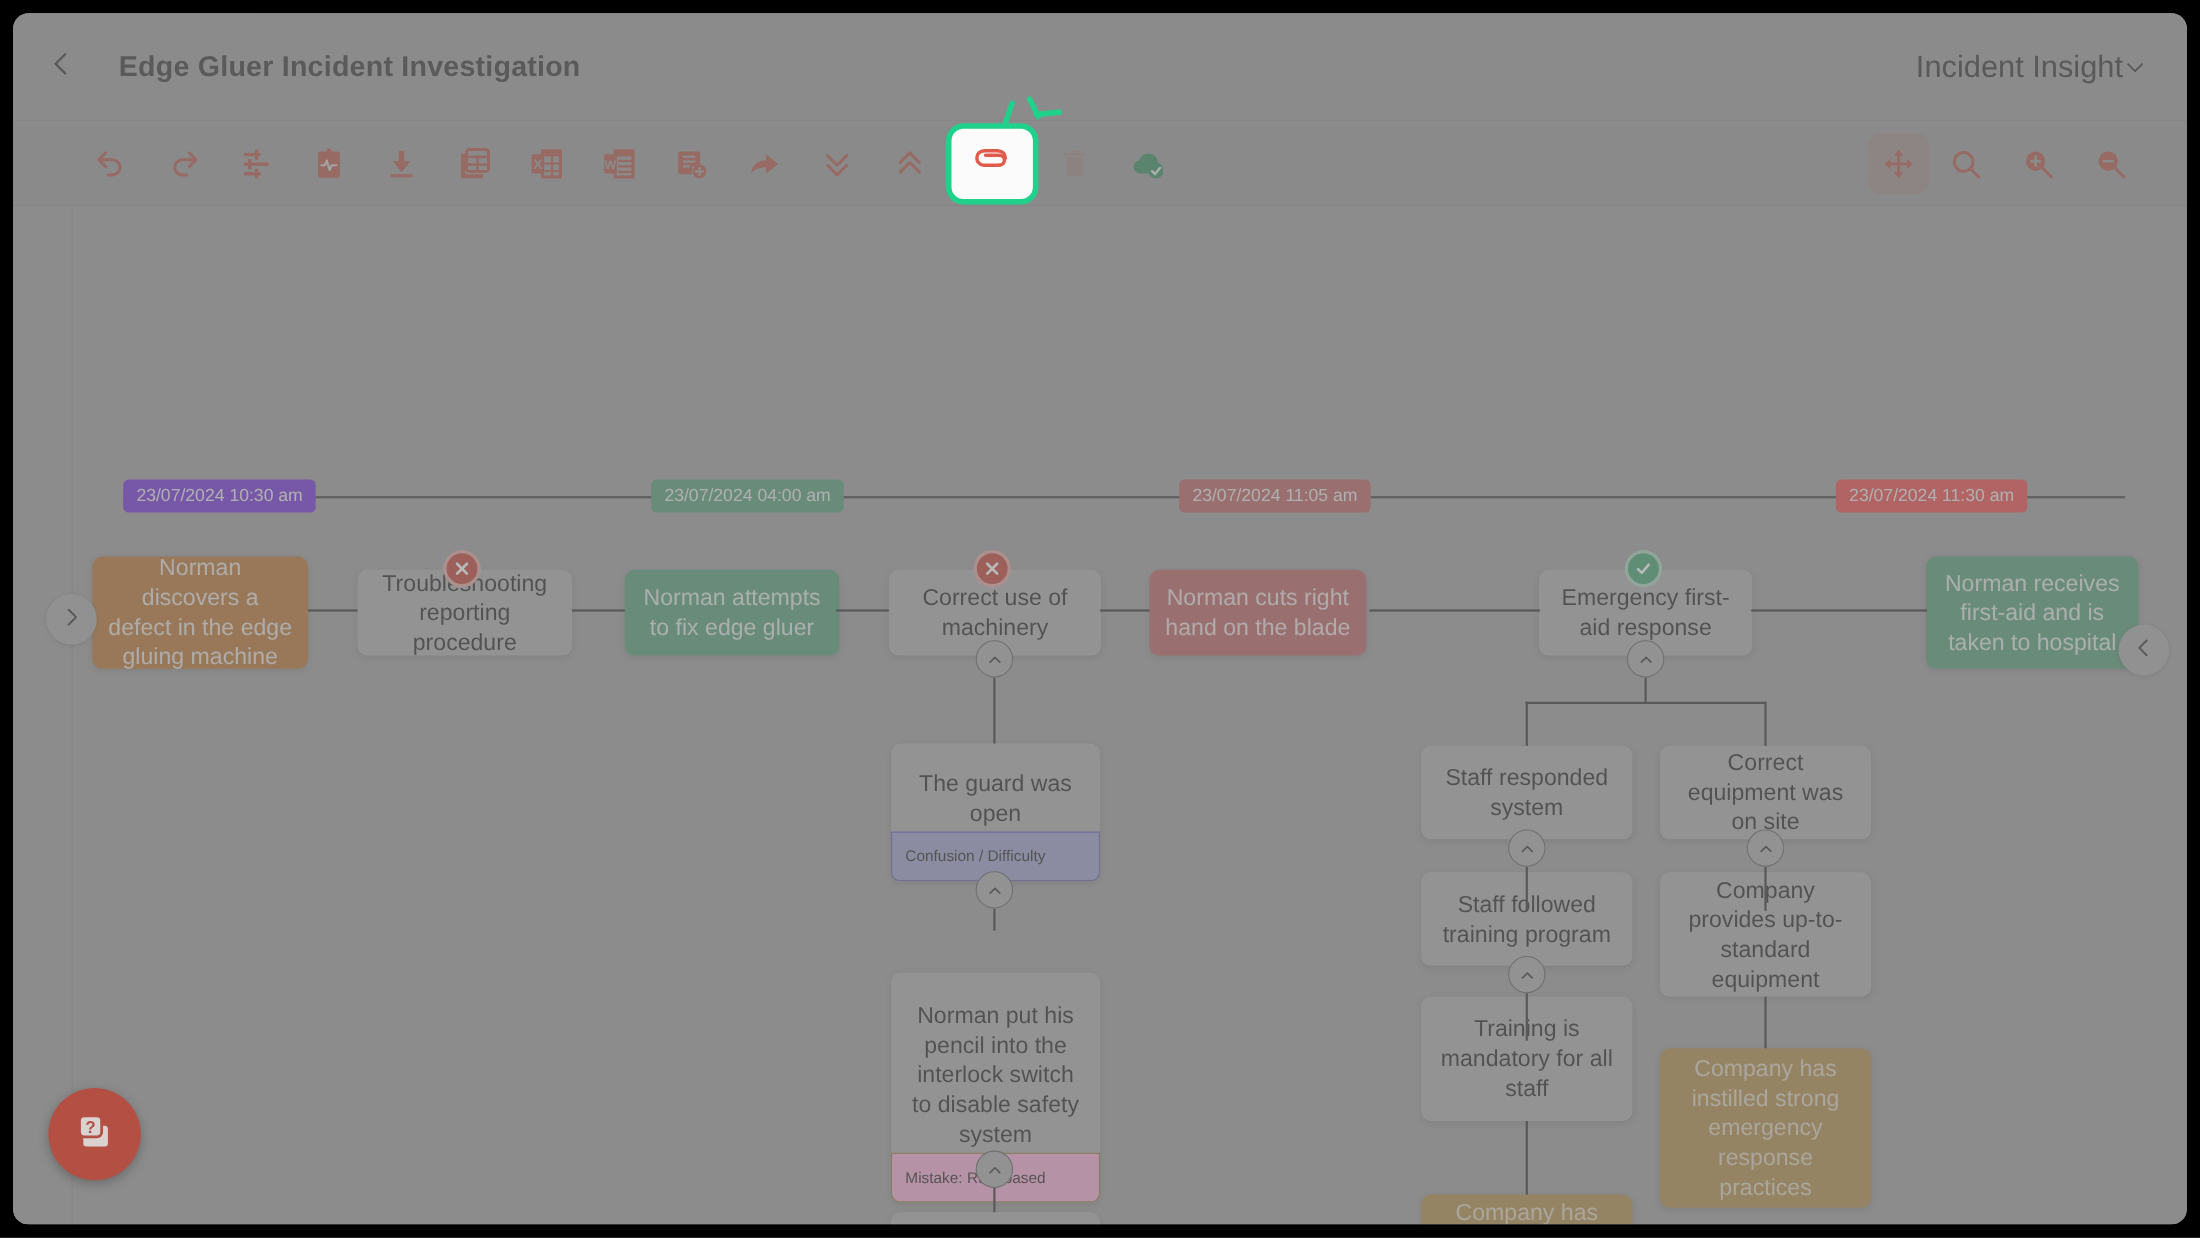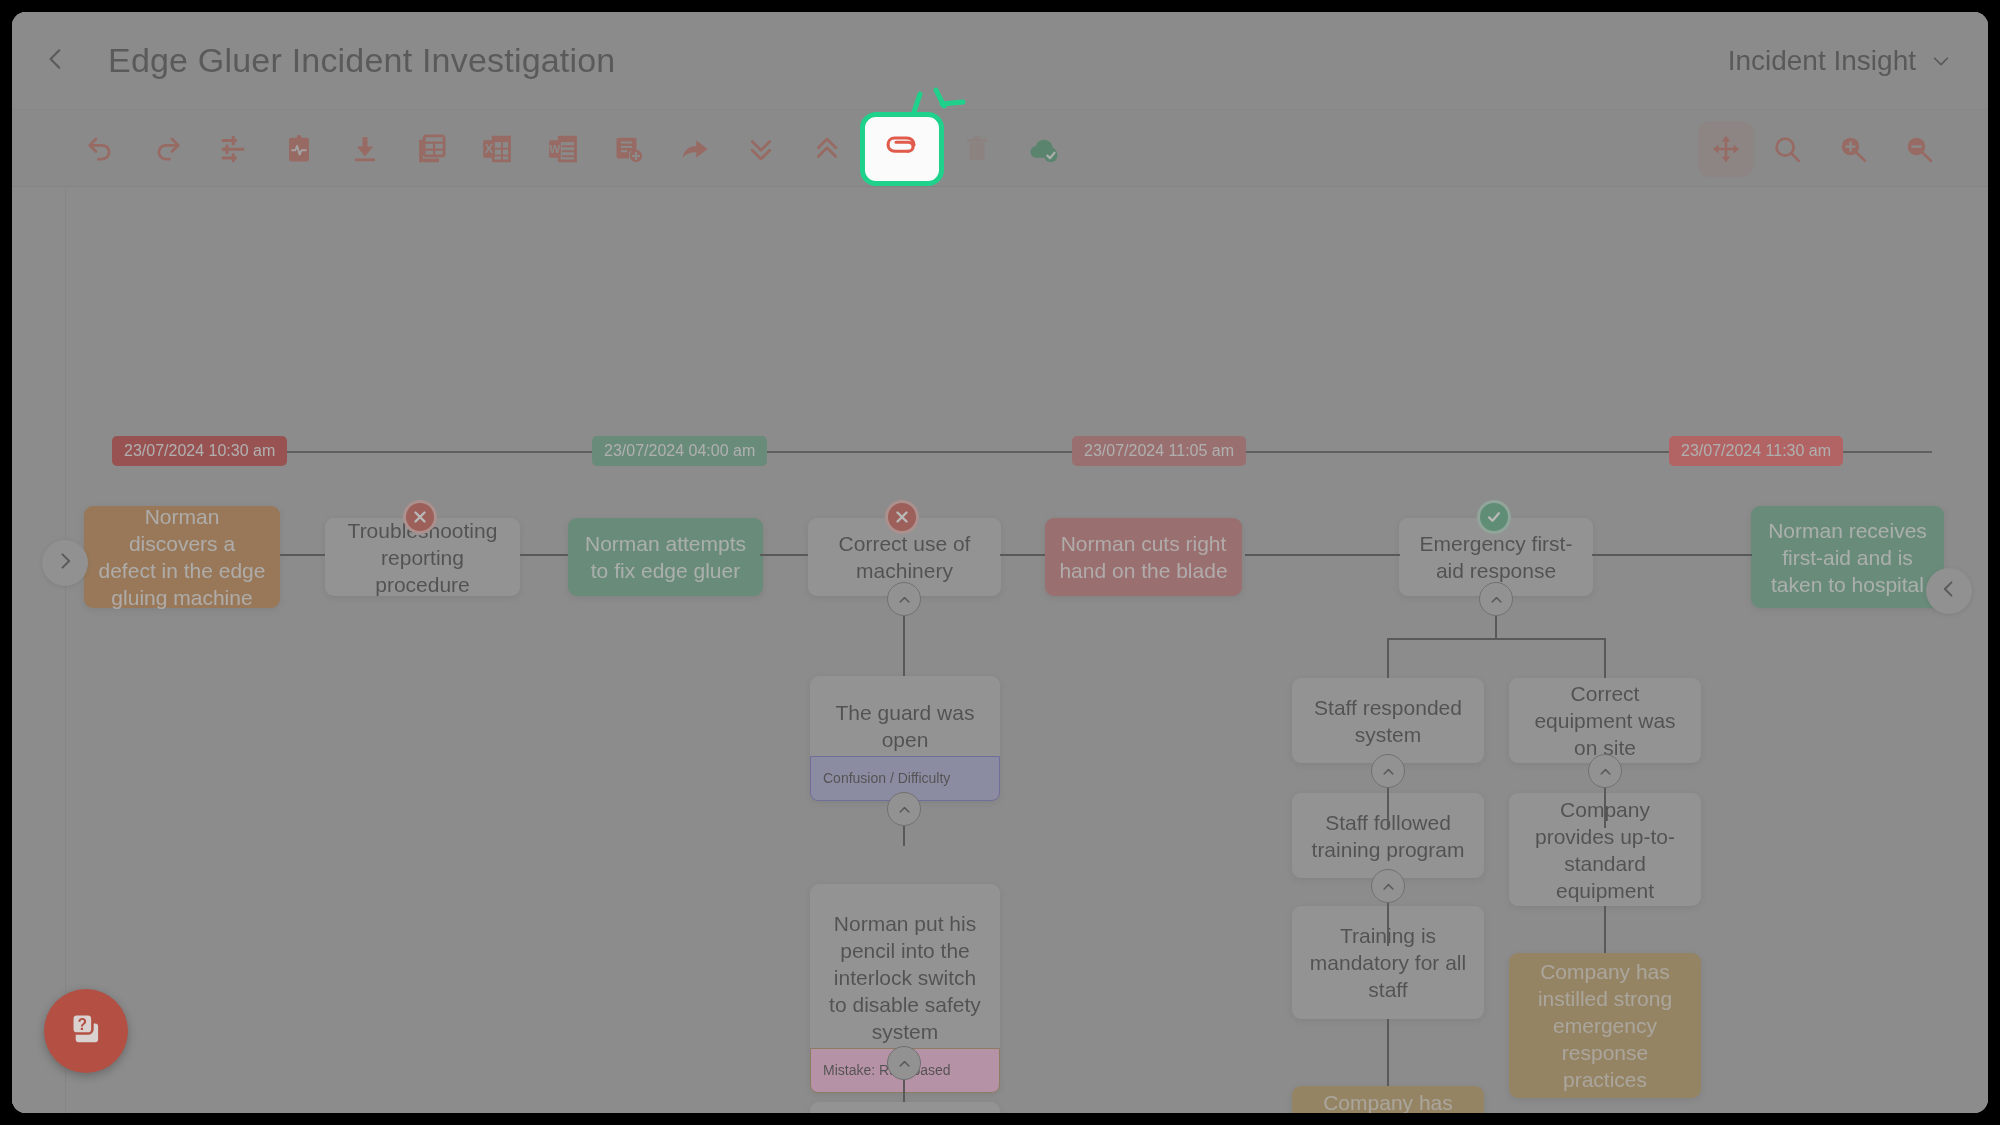--- a/index.html
+++ b/index.html
@@ -36,27 +36,27 @@
     display: flex; align-items: center;
     border-bottom: 1px solid #8e8e8e;
   }
   #back-button {
     width: 56px; height: 56px; margin-left: 16px;
     display: flex; align-items: center; justify-content: center;
     cursor: pointer; border-radius: 50%;
   }
   #back-button svg { width: 26px; height: 26px; }
   #page-title {
-    font-size: 34px; color: #2d2d2d; margin-left: 24px;
-    font-weight: 400; letter-spacing: .2px;
+    font-size: 26px; color: #2d2d2d; margin-left: 24px;
+    font-weight: 700; letter-spacing: .2px;
     white-space: nowrap;
   }
   #workspace-select {
     margin-left: auto; margin-right: 36px;
-    display: flex; align-items: center; gap: 14px;
+    display: flex; align-items: center; gap: 0;
     cursor: pointer;
   }
   #workspace-name { font-size: 28px; color: #2b2b2b; }
   #workspace-chevron svg { width: 22px; height: 22px; display:block; }
 
   
   #toolbar {
     position: absolute; left: 0; top: 99px;
     width: 1976px; height: 76px;
     background: #989898;
@@ -467,21 +467,21 @@
     <div class="side-handle" id="right-expand">
       <span>
         <svg viewBox="0 0 24 24">
             <path d="M15 4 L7 12 L15 20" fill="none" stroke="#2b2b2b" stroke-width="2.2" stroke-linecap="round" stroke-linejoin="round"></path>
           </svg>
       </span>
     </div>
 
     <div id="timeline-line"></div>
 
-    <div class="time-chip" style="left:100px; top:248px; background:#b91c1c;">23/07/2024 10:30 am</div>
+    <div class="time-chip" style="left:100px; top:248px; background:#6d28d9;">23/07/2024 10:30 am</div>
     <div class="time-chip" style="left:580px; top:248px; background:#4f9972;">23/07/2024 04:00 am</div>
     <div class="time-chip" style="left:1060px; top:248px; background:#b95b5b;">23/07/2024 11:05 am</div>
     <div class="time-chip" style="left:1657px; top:248px; background:#ef4444;">23/07/2024 11:30 am</div>
 
     <div class="conn conn-h" style="left:268px; top:366px; width:45px;"></div>
     <div class="conn conn-h" style="left:508px; top:366px; width:48px;"></div>
     <div class="conn conn-h" style="left:748px; top:366px; width:48px;"></div>
     <div class="conn conn-h" style="left:988px; top:366px; width:45px;"></div>
     <div class="conn conn-h" style="left:1233px; top:366px; width:155px;"></div>
     <div class="conn conn-h" style="left:1580px; top:366px; width:160px;"></div>

